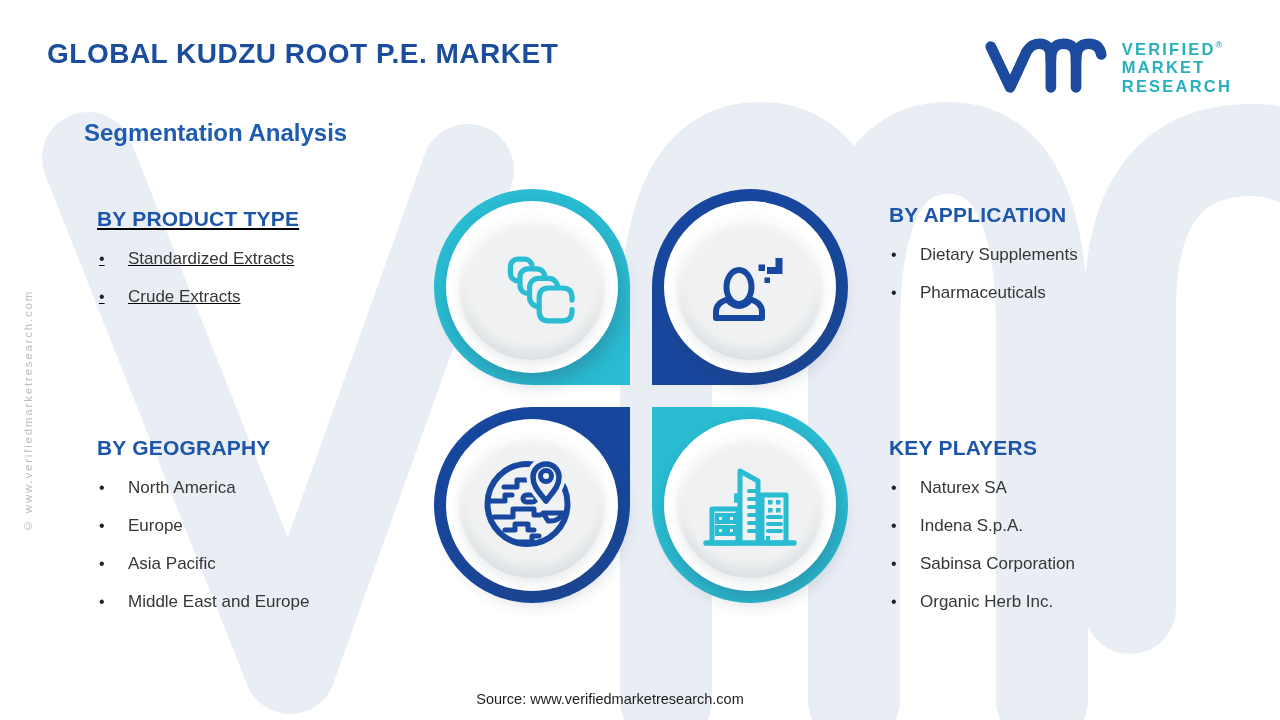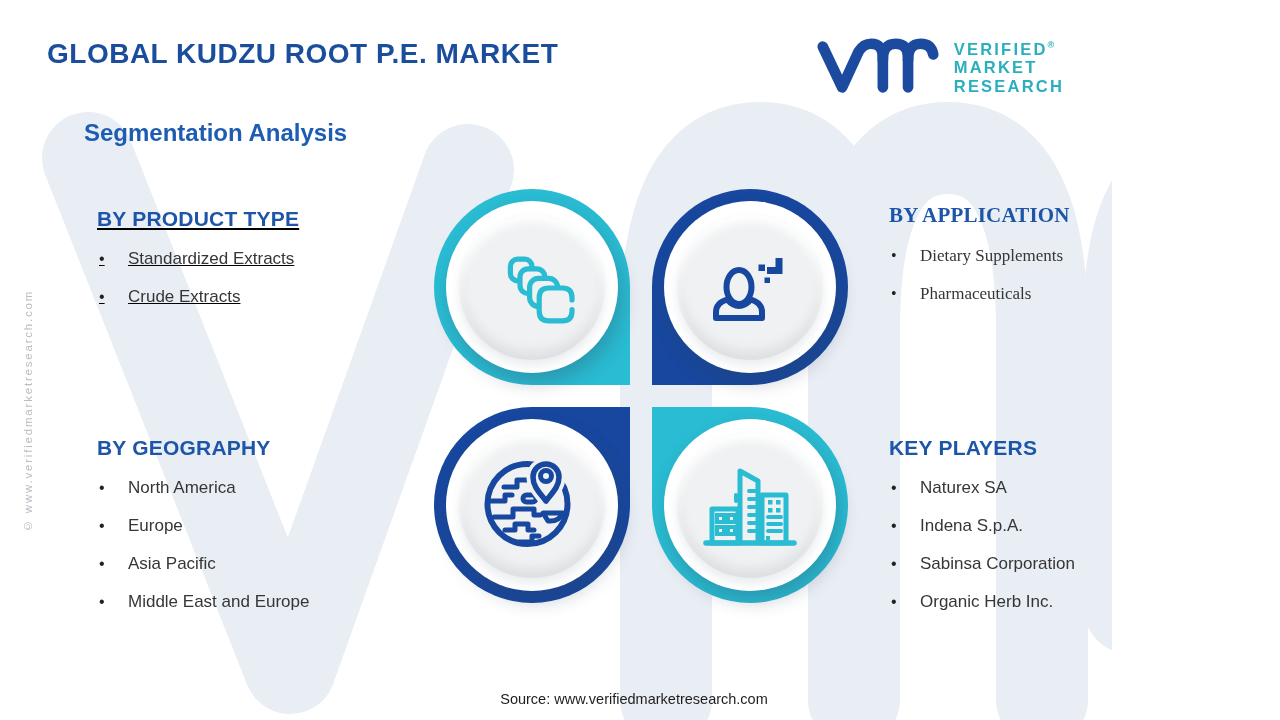--- a/index.html
+++ b/index.html
@@ -2,21 +2,21 @@
 <html style="--title: #1b4d9d; --subtitle: #1e5cb3; --heading: #1d55a8; --text: #363636; --blue: #17479e; --teal: #29bcd2; --logo-teal: #29afbe; --muted: #b9bdc3; --disc: #eff1f2; --watermark: #e9edf4;"><head>
 <meta charset="utf-8">
 <style>
   html,body{margin:0;padding:0;}
   body{
     width:1280px;height:720px;overflow:hidden;position:relative;
     background:#ffffff;
     font-family:"Liberation Sans", sans-serif;
     -webkit-font-smoothing:antialiased;
   }
-  .stage{position:absolute;inset:0;width:1112px;height:720px;overflow:hidden;}
+  .stage{position:absolute;inset:0;width:1280px;height:720px;overflow:hidden;}
 
   
   .bgmark{position:absolute;left:0;top:0;z-index:0;}
 
   
   .title{
     position:absolute;left:47px;top:38px;z-index:3;
     font-size:28px;font-weight:bold;letter-spacing:.5px;
     color:var(--title,#1b4d9d);
   }
@@ -53,21 +53,21 @@
   .section ul{list-style:none;margin:0;padding:0;}
   .section li{
     height:38px;display:flex;align-items:center;
     font-size:17px;color:var(--text,#363636);
   }
   .section li::before{
     content:"\2022";display:inline-block;width:29px;padding-left:2px;
     color:#222;font-size:16px;flex:0 0 29px;
   }
   .sec-pt {left:97px; top:207px;text-decoration:underline;}
-  .sec-app{left:889px;top:203px;font-family:Liberation Serif, serif;}
+  .sec-app{left:889px;top:203px;}
   .sec-geo{left:97px; top:436px;}
   .sec-kp {left:889px;top:436px;}
 
   
   .quad{position:absolute;width:196px;height:196px;z-index:2;}
   .quad.tl{left:434px;top:189px;--c:var(--teal,#29bcd2);}
   .quad.tr{left:652px;top:189px;--c:var(--blue,#17479e);}
   .quad.bl{left:434px;top:407px;--c:var(--blue,#17479e);}
   .quad.br{left:652px;top:407px;--c:var(--teal,#29bcd2);}
   .quad .corner{position:absolute;width:98px;height:98px;background:var(--c);}
@@ -84,22 +84,22 @@
     position:absolute;inset:25px;border-radius:50%;background:var(--disc,#eff1f2);
     box-shadow:inset 0 8px 10px rgba(255,255,255,.95), inset 0 -8px 12px rgba(90,100,115,.12),
                0 6px 10px rgba(60,75,100,.10);
     display:flex;align-items:center;justify-content:center;
     color:var(--c);
   }
   .quad.tl .disc svg{transform:translate(8px,5px);}
 
   
   .source{
-    position:absolute;left:16px;top:691px;width:1220px;text-align:center;z-index:3;
-    font-size:14.5px;color:#1d1d1d;padding-left:8px;
+    position:absolute;left:0;top:691px;width:1220px;text-align:center;z-index:3;
+    font-size:14.5px;color:#1d1d1d;
   }
 </style>
 </head>
 <body>
 
 <div class="stage">
 
   <svg class="bgmark" width="1280" height="720" viewBox="0 0 1280 720">
     <g fill="none" stroke="#e9edf4" stroke-width="92" stroke-linecap="round" stroke-linejoin="round">
       <path d="M 88,158 L 290,668 L 468,170"></path>

